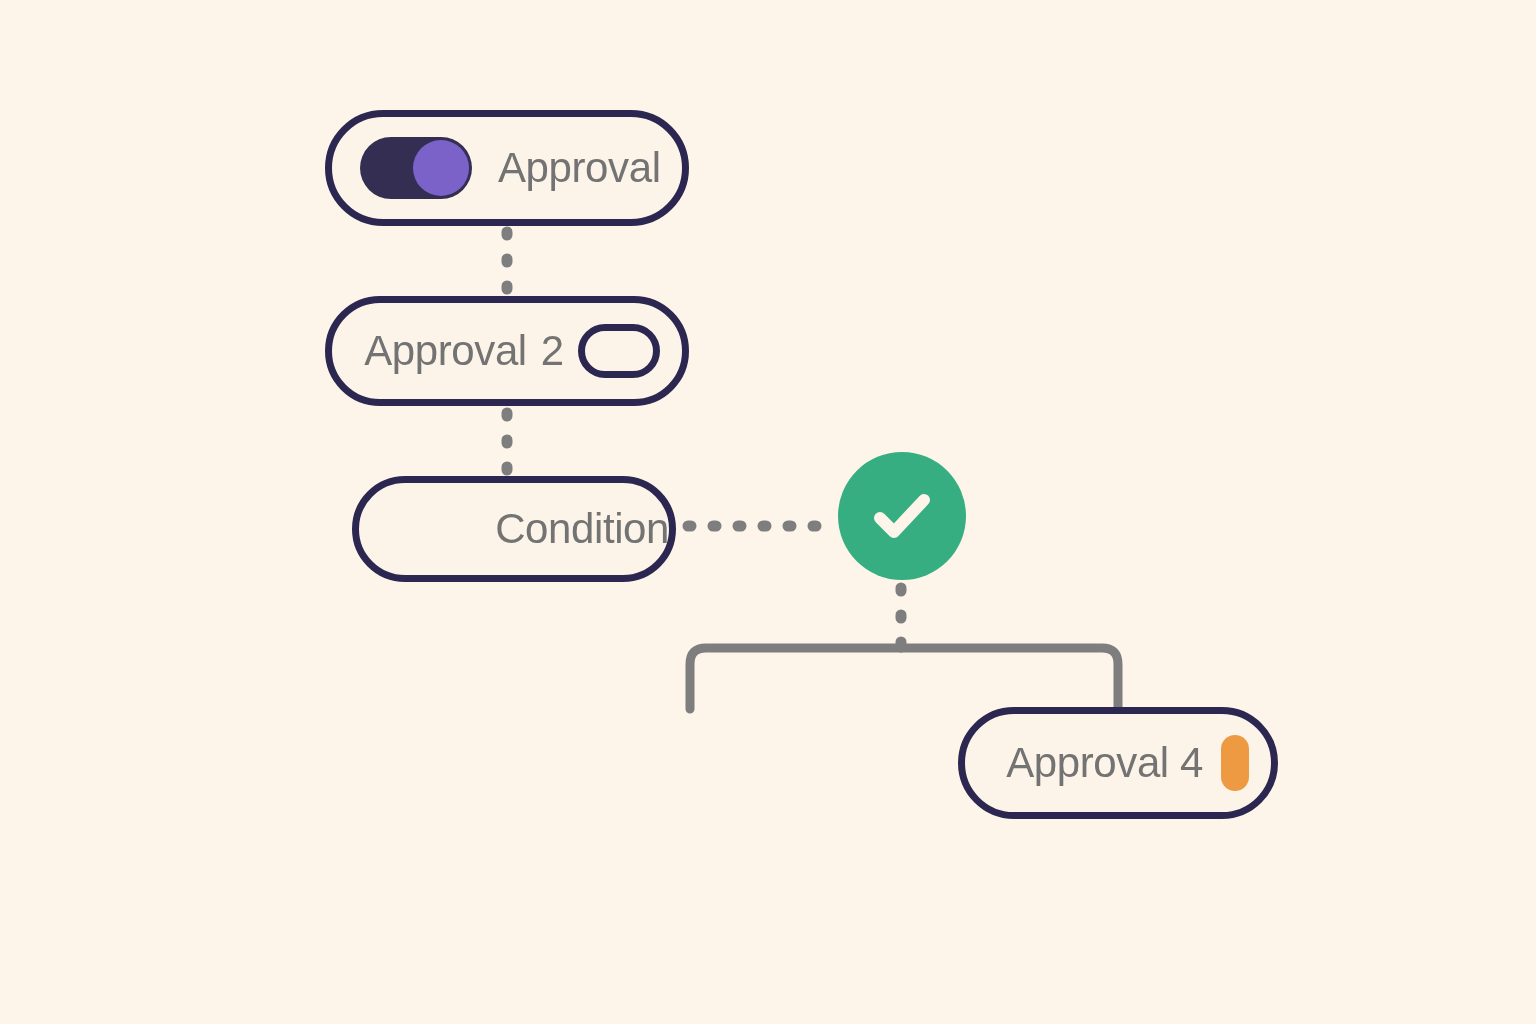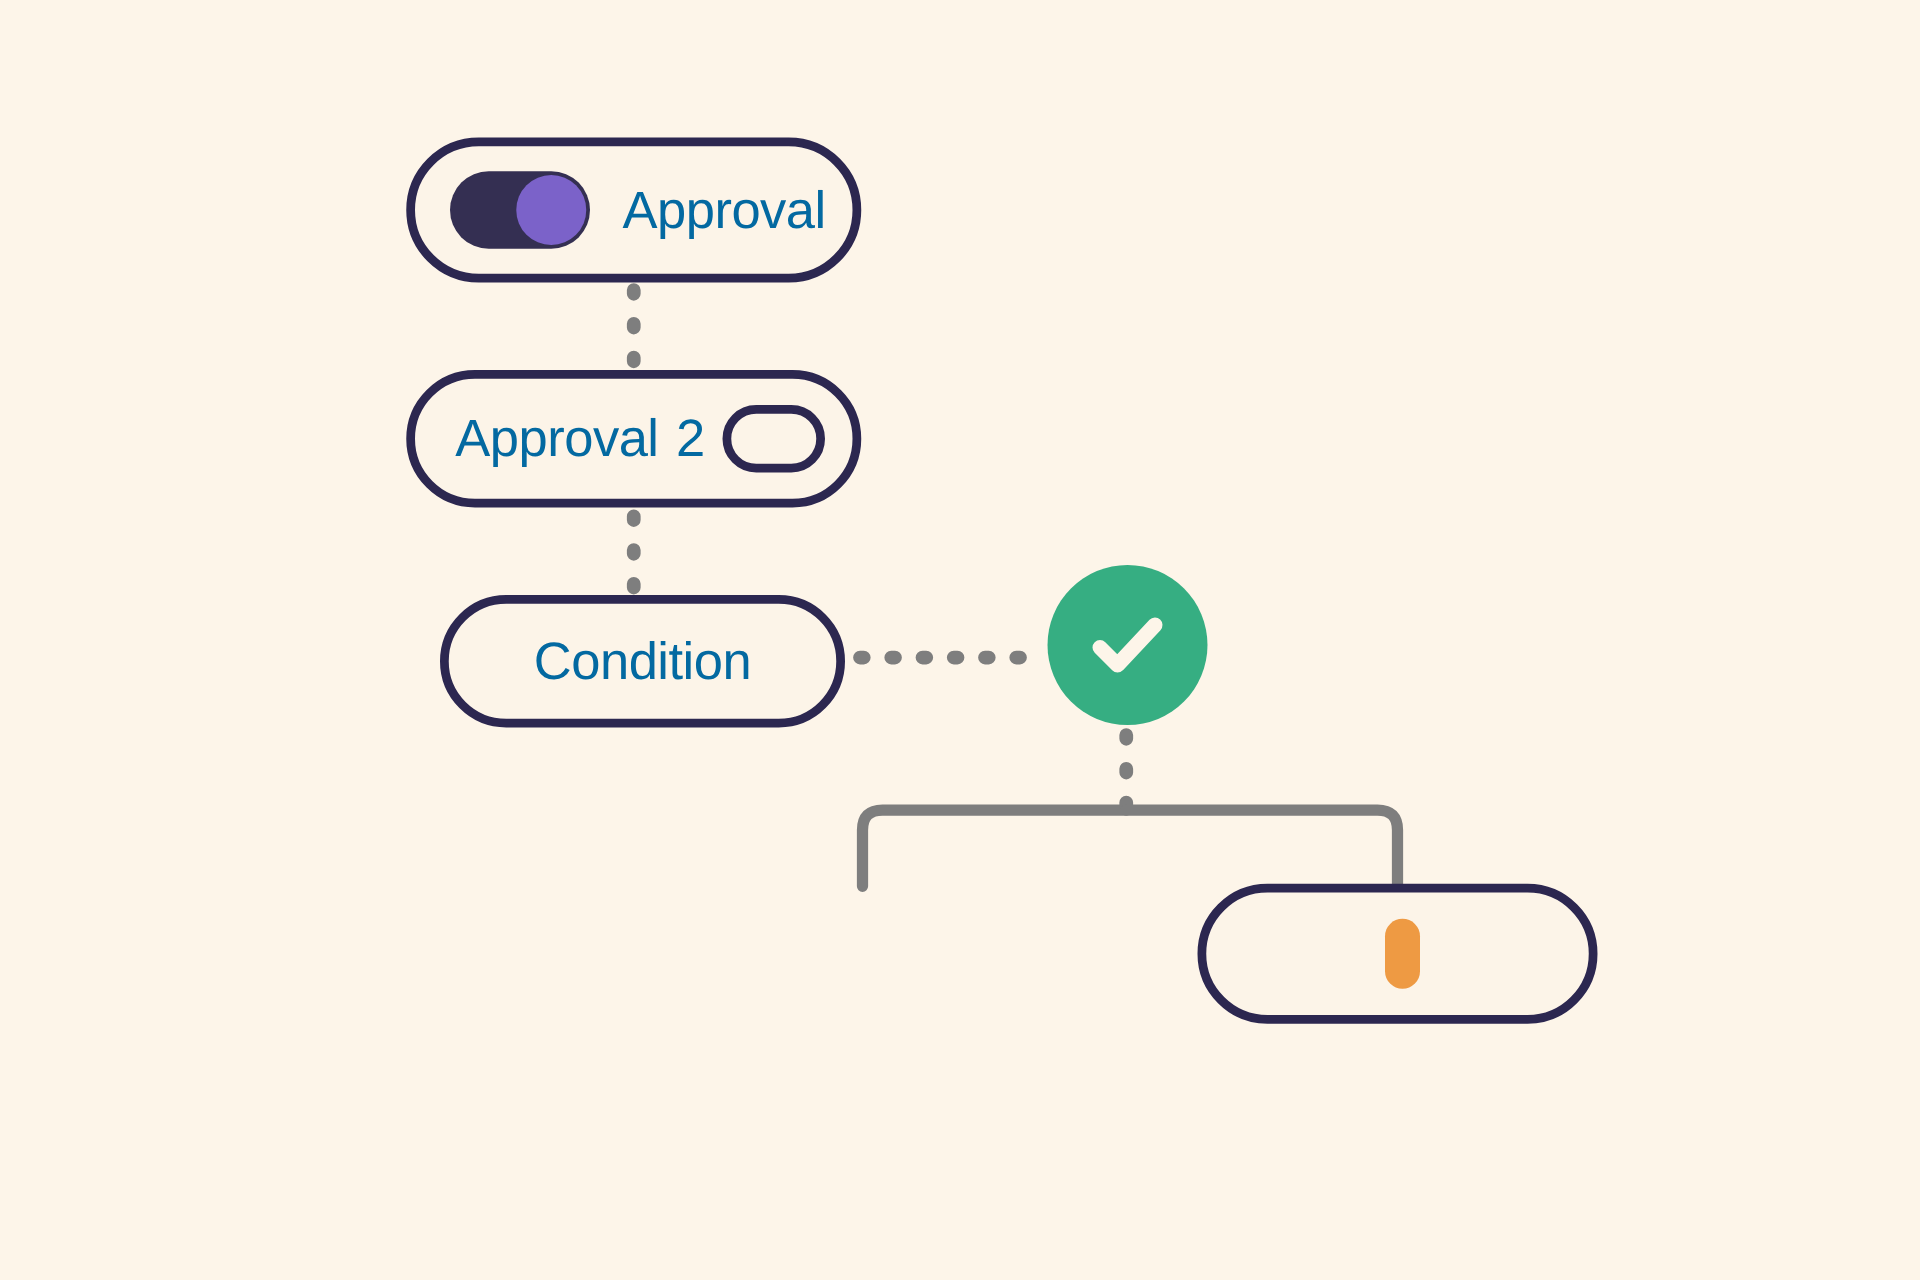--- a/index.html
+++ b/index.html
@@ -30,25 +30,25 @@
 
   
   .node {
     position: absolute;
     box-sizing: border-box;
     background: #FCF4E8;
     border: 7px solid #2C2750;
     border-radius: 999px;
     display: flex;
     align-items: center;
-    justify-content: center;
+    justify-content: flex-end;
     z-index: 3;
   }
   .node-label {
-    color: #0369a1;
+    color: #737373;
     font-size: 42px;
     line-height: 1;
     letter-spacing: -0.4px;
     white-space: nowrap;
   }
   .node-label.small-suffix { font-size: 42px; }
 
   
   #node-approval-1 {
     left: 325px;
@@ -189,16 +189,17 @@
   </div>
 
   <div id="status-check">
     <svg width="76" height="76" viewBox="0 0 76 76" aria-hidden="true">
       <path d="M 16 40 L 30 54 L 60 22" fill="none" stroke="#FDF5E9" stroke-width="12" stroke-linecap="round" stroke-linejoin="round"></path>
     </svg>
   </div>
 
 
   <div class="node" id="node-approval-4">
+    <span class="node-label">Approval 4</span>
     <div class="badge-pill"></div>
   </div>
 
 </div>
 
 </body></html>

